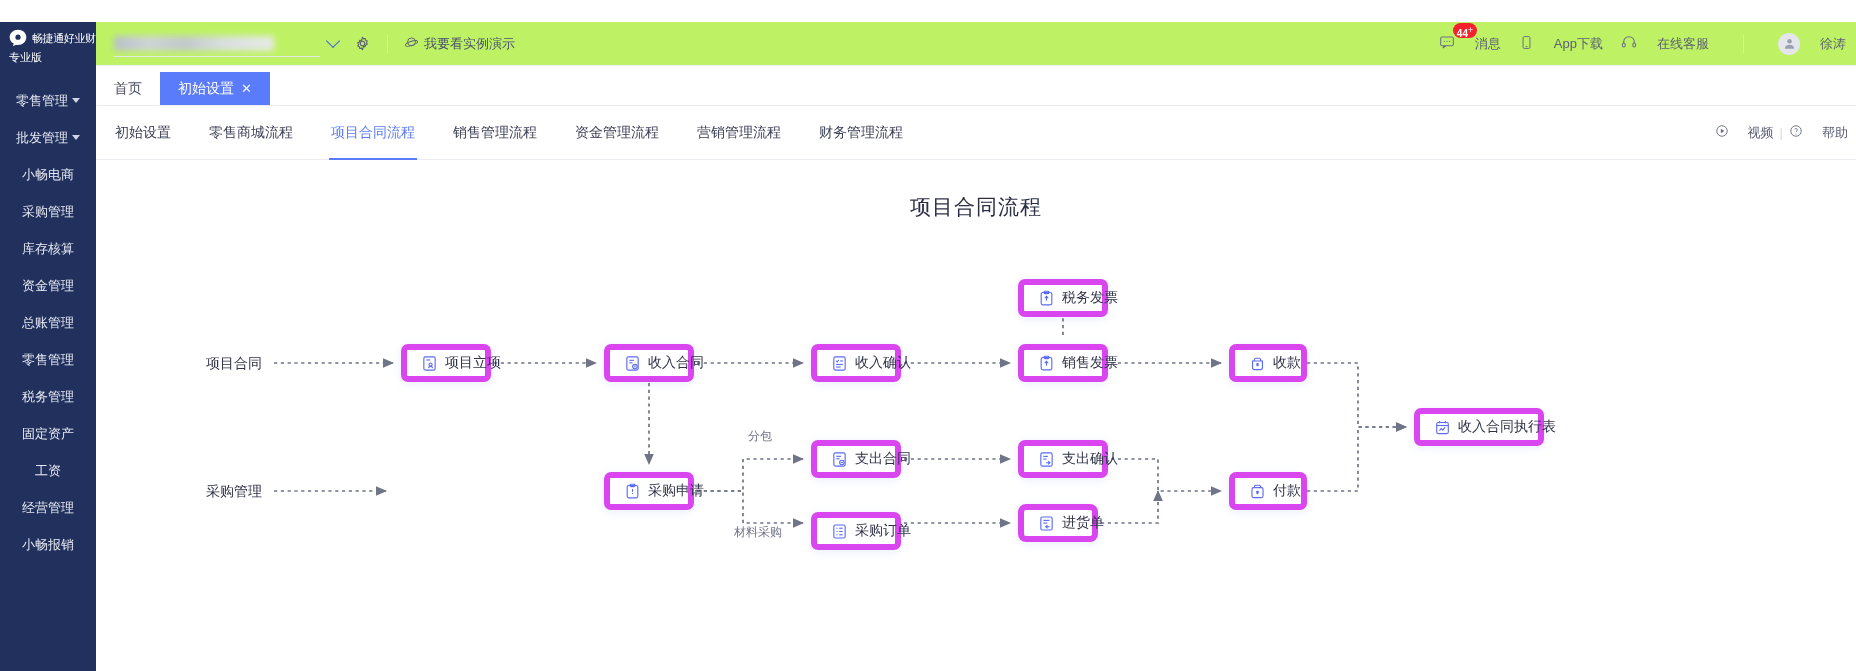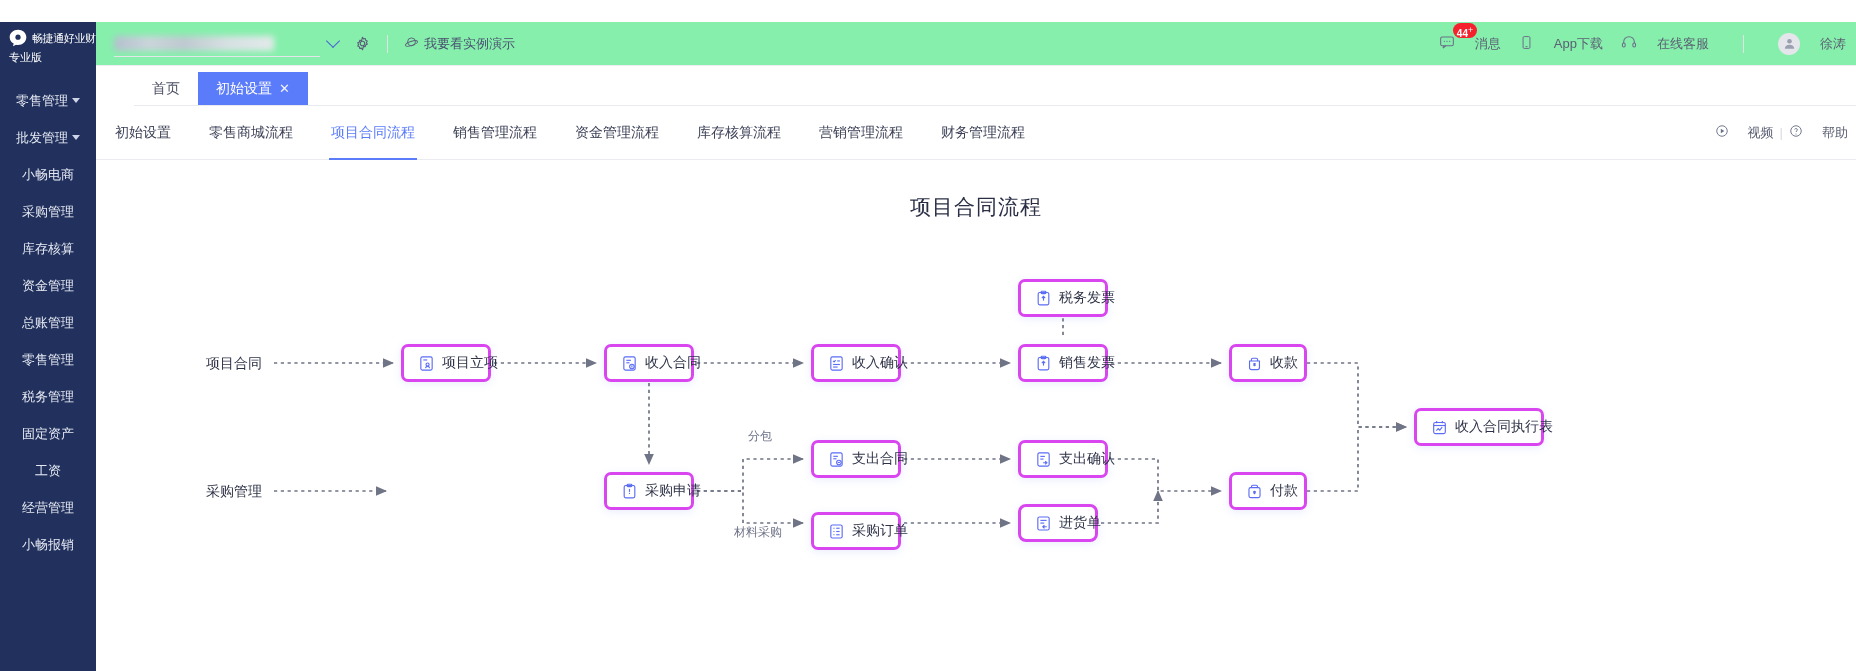--- a/index.html
+++ b/index.html
@@ -35,21 +35,21 @@
   }
   .caret-down {
     width: 0; height: 0; border-left: 4px solid transparent;
     border-right: 4px solid transparent; border-top: 5px solid #cfd5e8;
     display: inline-block;
   }
 
   
   .topbar {
     position: absolute; left: 96px; top: 22px; right: 0; height: 44px;
-    background: #86efac; display: flex; align-items: center;
+    background: #bef264; display: flex; align-items: center;
     border-bottom: 1px solid #eceef2;
   }
   .org-select {
     position: relative; margin-left: 18px; width: 206px; height: 26px;
     display: flex; align-items: center;
   }
   .org-blur {
     width: 160px; height: 15px; border-radius: 2px;
     background: linear-gradient(90deg,#b7bdd0 0%, #cfd3de 22%, #c3c7d3 44%, #dcdfe6 70%, #e9eaee 100%);
     filter: blur(3px); opacity: .95;
@@ -83,21 +83,20 @@
     width: 22px; height: 22px; border-radius: 50%; background: #e4e6eb;
     display: flex; align-items: center; justify-content: center;
   }
   .user-name { font-size: 13px; color: #5b5f73; }
 
   
   .tabstrip {
     position: absolute; left: 96px; top: 66px; right: 0; height: 40px;
     background: #fff; display: flex; align-items: flex-end;
     border-bottom: 1px solid #e8eaef;
-    margin-left: 38px;
   }
   .ptab {
     height: 33px; display: flex; align-items: center; gap: 7px;
     padding: 0 18px; font-size: 14px; color: #4b4f63; cursor: pointer;
   }
   .ptab.active { background: #5b7cfa; color: #fff; }
   .ptab .x { font-size: 13px; opacity: .9; }
 
   
   .subtabs {
@@ -129,21 +128,21 @@
   }
   .diagram-title {
     position: absolute; left: 0; right: 0; top: 33px; text-align: center;
     font-size: 21px; color: #2b2f45; letter-spacing: 1px;
   }
   .flowlayer { position: absolute; inset: 0; }
   .flowsvg { position: absolute; left: 0; top: 0; width: 1760px; height: 511px; }
 
   .node {
     position: absolute; height: 38px; background: #fff;
-    border: 3px solid #d946ef; border-radius: 7px;
+    border: 6px solid #d946ef; border-radius: 7px;
     box-shadow: 0 2px 9px rgba(91,124,250,.13);
     display: flex; align-items: center; gap: 7px;
     padding: 0 14px; font-size: 14px; color: #2f3347;
     cursor: pointer; white-space: nowrap;
   }
   .node .ic { width: 17px; height: 17px; flex: 0 0 17px; display:flex; align-items:center; justify-content:center;}
 
   .rowlabel {
     position: absolute; font-size: 14px; color: #2f3347; white-space: nowrap;
   }
@@ -309,23 +308,20 @@
     <div class="stab active">
         <span>项目合同流程</span>
       </div>
     <div class="stab">
         <span>销售管理流程</span>
       </div>
     <div class="stab">
         <span>资金管理流程</span>
       </div>
     <div class="stab">
-        <span>库存核算流程</span>
-      </div>
-    <div class="stab">
         <span>营销管理流程</span>
       </div>
     <div class="stab">
         <span>财务管理流程</span>
       </div>
 
     <div class="subtabs-right">
       <div class="sr-item">
         <span>
           <svg viewBox="0 0 24 24" width="14" height="14" fill="none" stroke="#6b7089" stroke-width="1.6">

